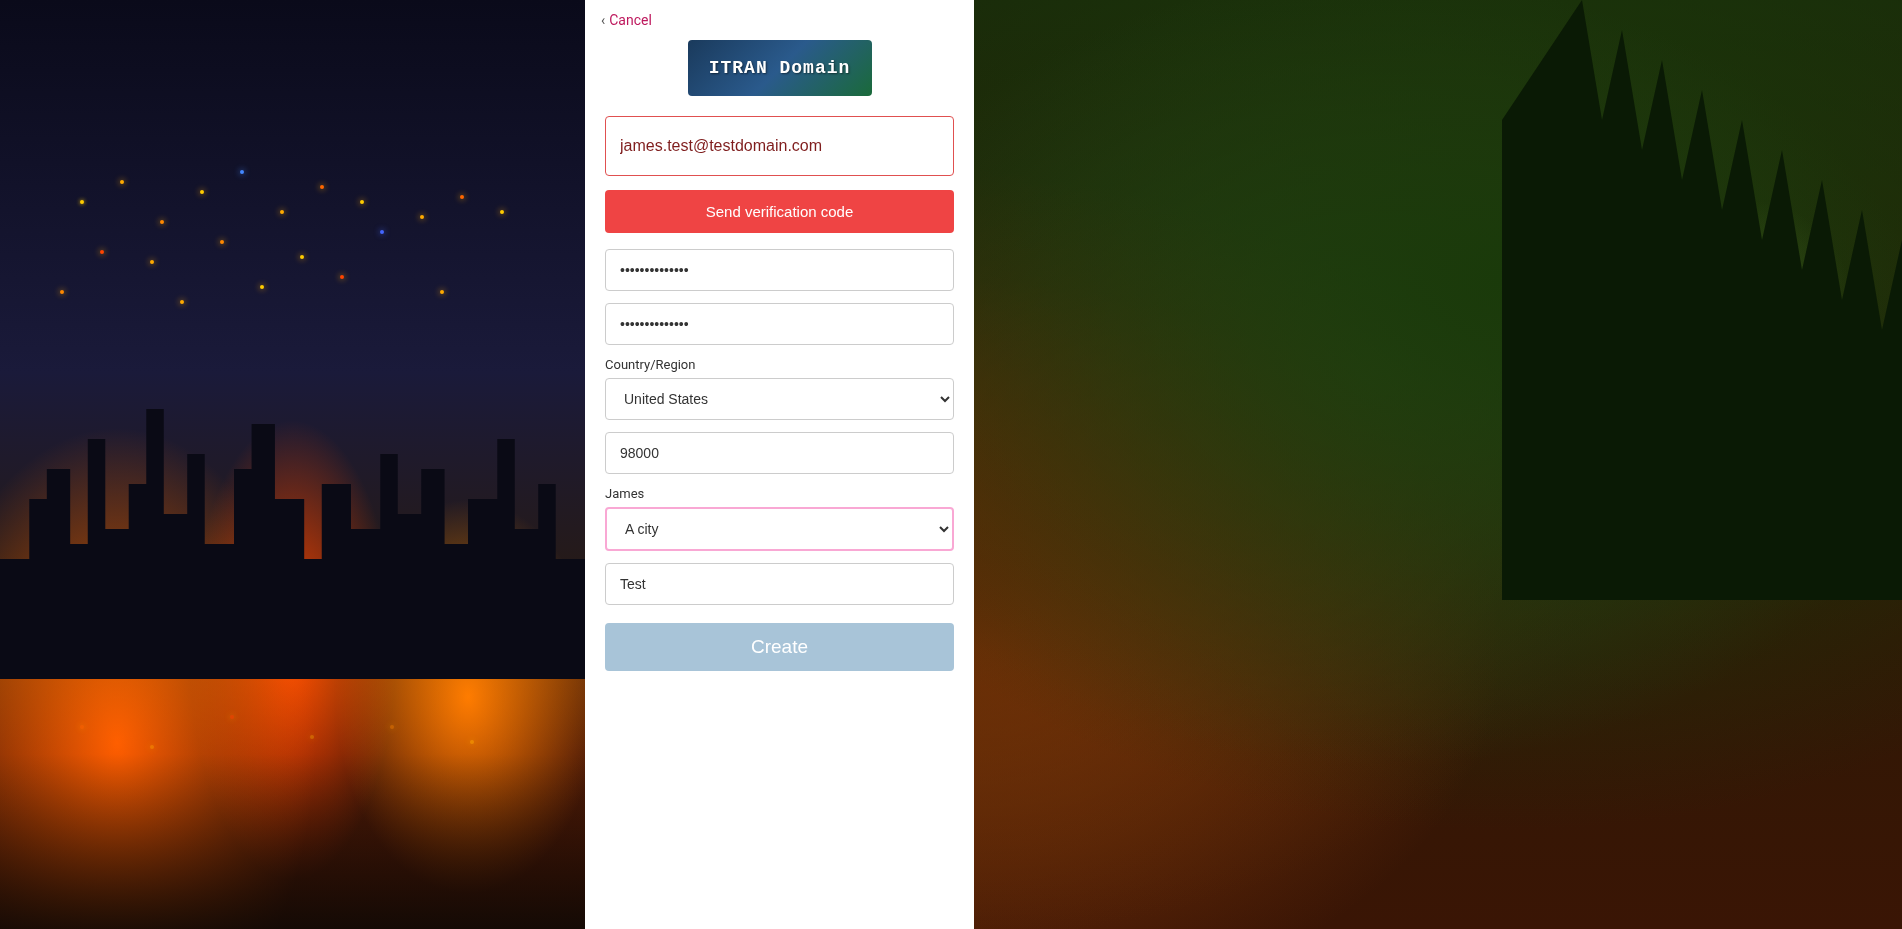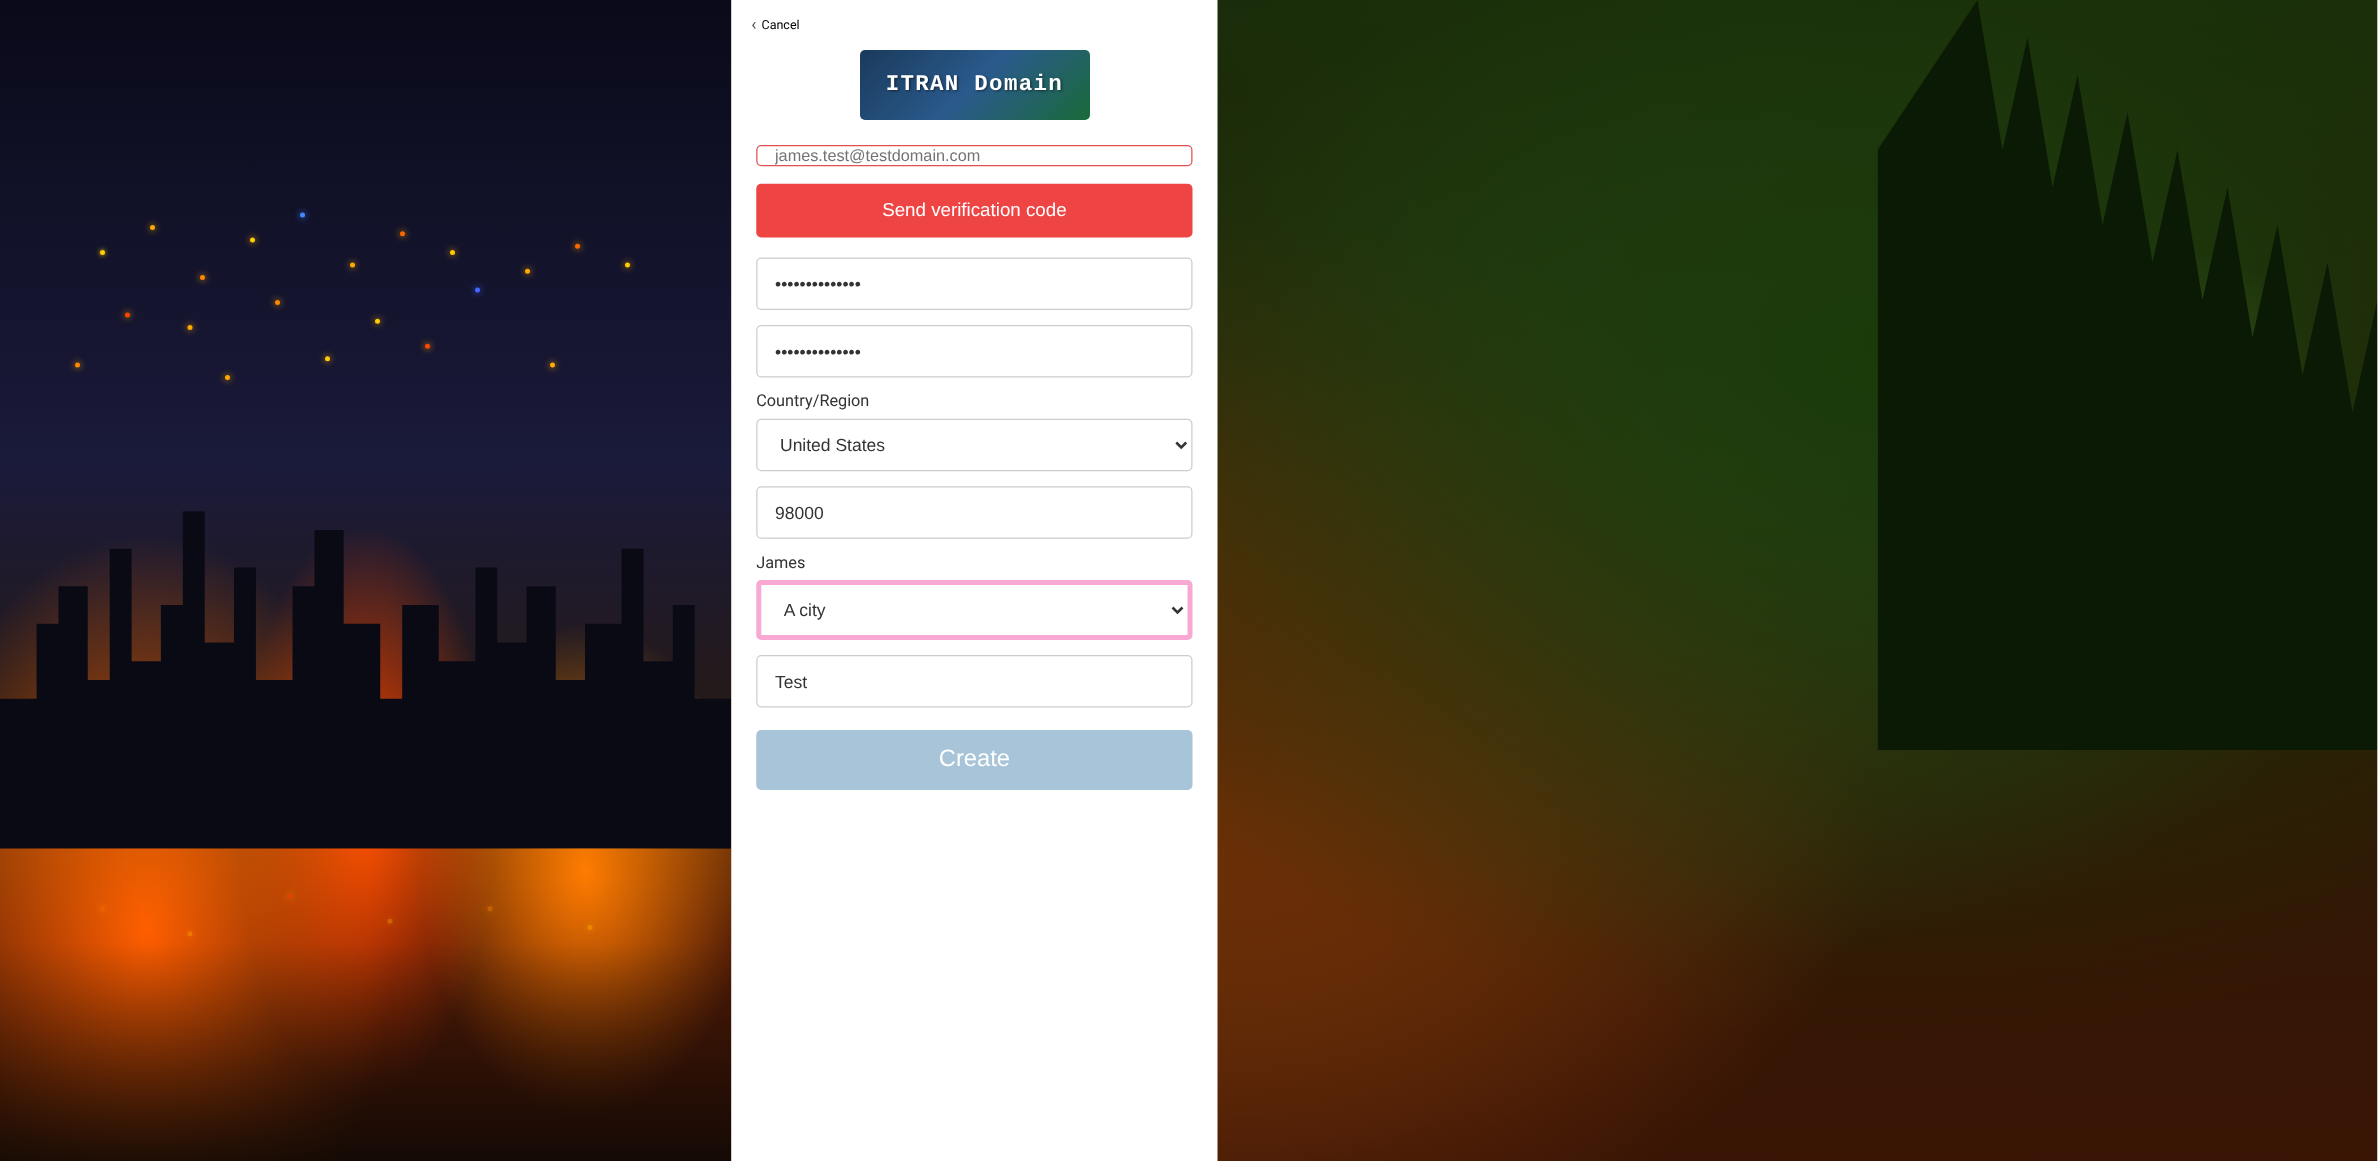--- a/index.html
+++ b/index.html
@@ -110,22 +110,22 @@
       gap: 4px;
       cursor: pointer;
     }
 
     .cancel-chevron {
       font-size: 14px;
       color: #555;
     }
 
     .cancel-text {
-      font-size: 10px;
-      color: #000000;
+      font-size: 14px;
+      color: #be185d;
     }
 
     .logo-container {
       width: 184px;
       height: 56px;
       background: linear-gradient(135deg, #1a3a5c 0%, #2a5a8c 50%, #1a6a3a 100%);
       border-radius: 4px;
       display: flex;
       align-items: center;
       justify-content: center;
@@ -146,25 +146,25 @@
     .form-container {
       width: 100%;
       padding: 0 20px;
       display: flex;
       flex-direction: column;
       gap: 0;
     }
 
     .email-input {
       width: 100%;
-      padding: 0 14px;
+      padding: 20px 14px;
       border: 1.5px solid #e05050;
       border-radius: 4px;
-      font-size: 13px;
-      color: #737373;
+      font-size: 16px;
+      color: #7f1d1d;
       outline: none;
       margin-bottom: 14px;
     }
 
     .send-btn {
       width: 100%;
       padding: 13px;
       background: #ef4444;
       color: white;
       border: none;
@@ -220,21 +220,21 @@
     .city-label {
       font-size: 13px;
       color: #333;
       margin-bottom: 6px;
       font-weight: 400;
     }
 
     .city-select {
       width: 100%;
       padding: 11px 14px;
-      border: 4px solid #f9a8d4;
+      border: 2px solid #f9a8d4;
       border-radius: 4px;
       font-size: 14px;
       color: #333;
       outline: none;
       appearance: auto;
       margin-bottom: 12px;
       background: white;
     }
 
     .create-btn {

